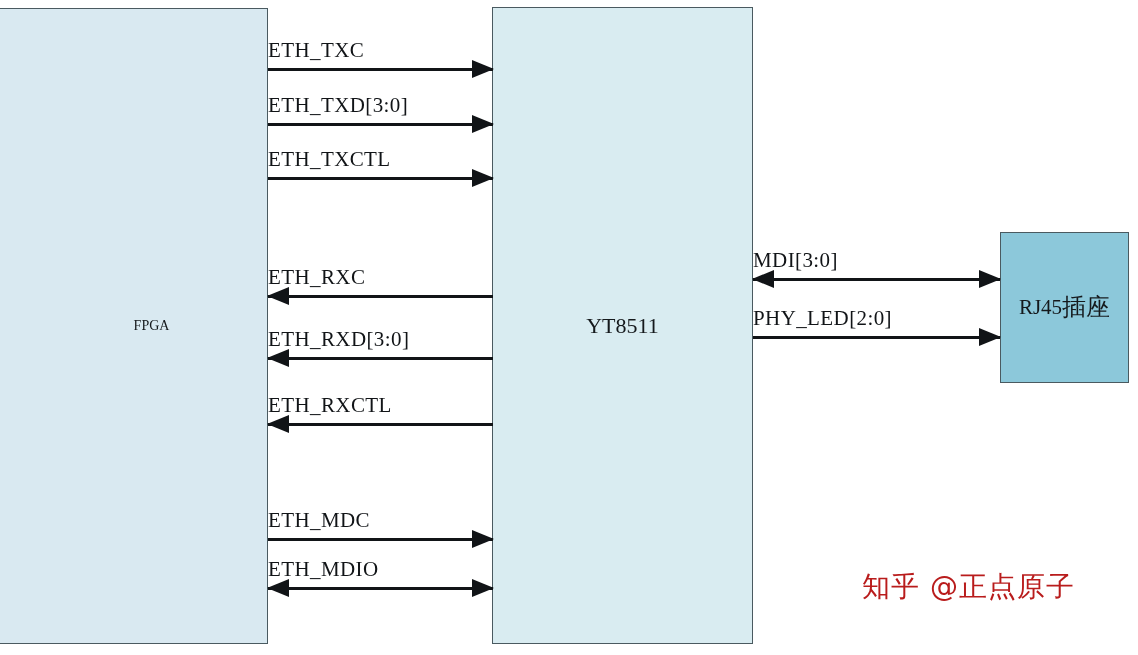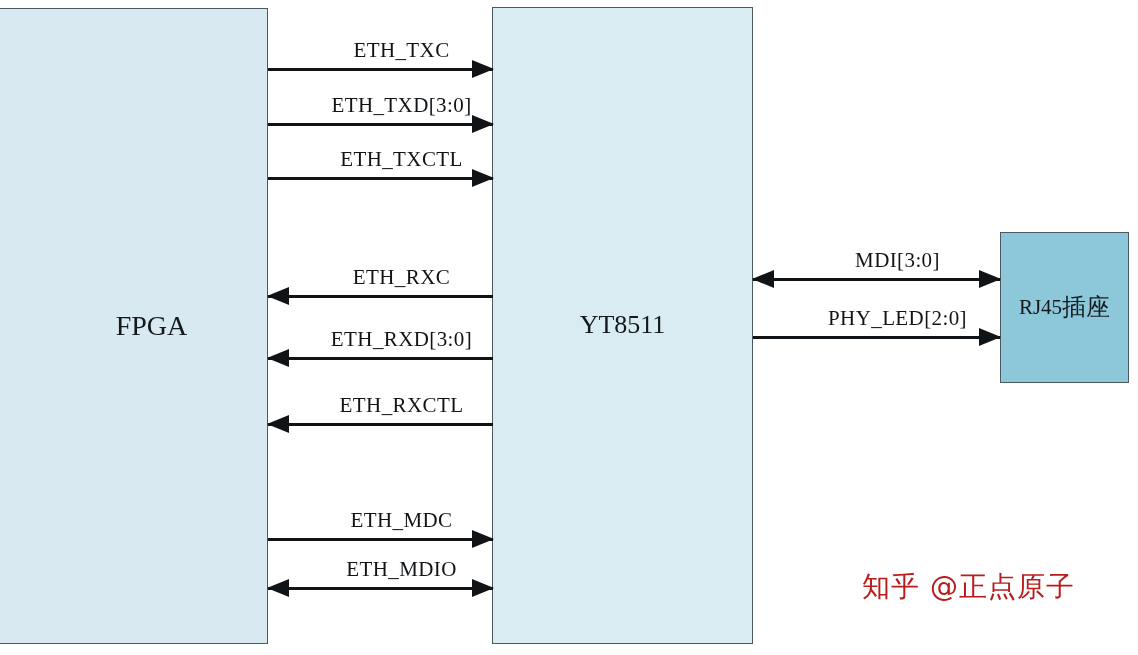--- a/index.html
+++ b/index.html
@@ -25,58 +25,56 @@
     color: #15191c;
     line-height: 1.18;
   }
   #fpga-block {
     left: 0px;
     top: 8px;
     width: 268px;
     height: 636px;
     background: #d9e9f1;
     border-left: none;
-    font-size: 28px;
+    font-size: 14px;
     padding-left: 36px;
   }
   #fpga-block .blk-label { position: relative; top: 0px; }
   #yt-block {
     left: 492px;
     top: 7px;
     width: 261px;
     height: 637px;
     background: #d9ecf1;
-    font-size: 26px;
+    font-size: 22px;
   }
   #rj45-block {
     left: 1000px;
     top: 232px;
     width: 129px;
     height: 151px;
     background: #8cc8da;
     font-size: 21px;
   }
   #rj45-block .blk-label2 { font-size: 24px; }
 
   
   .sig {
     position: absolute;
     height: 0;
   }
   .sig .sig-label {
     position: absolute;
     left: 0;
     width: 100%;
-    text-align: center;
     bottom: 6px;
     font-size: 21px;
     letter-spacing: 0.4px;
     color: #111417;
     white-space: nowrap;
-    margin-left: 21px;
   }
   .sig .line {
     position: absolute;
     left: 0;
     width: 100%;
     top: -1.5px;
     height: 3px;
     background: #111417;
   }
   .sig .head {

